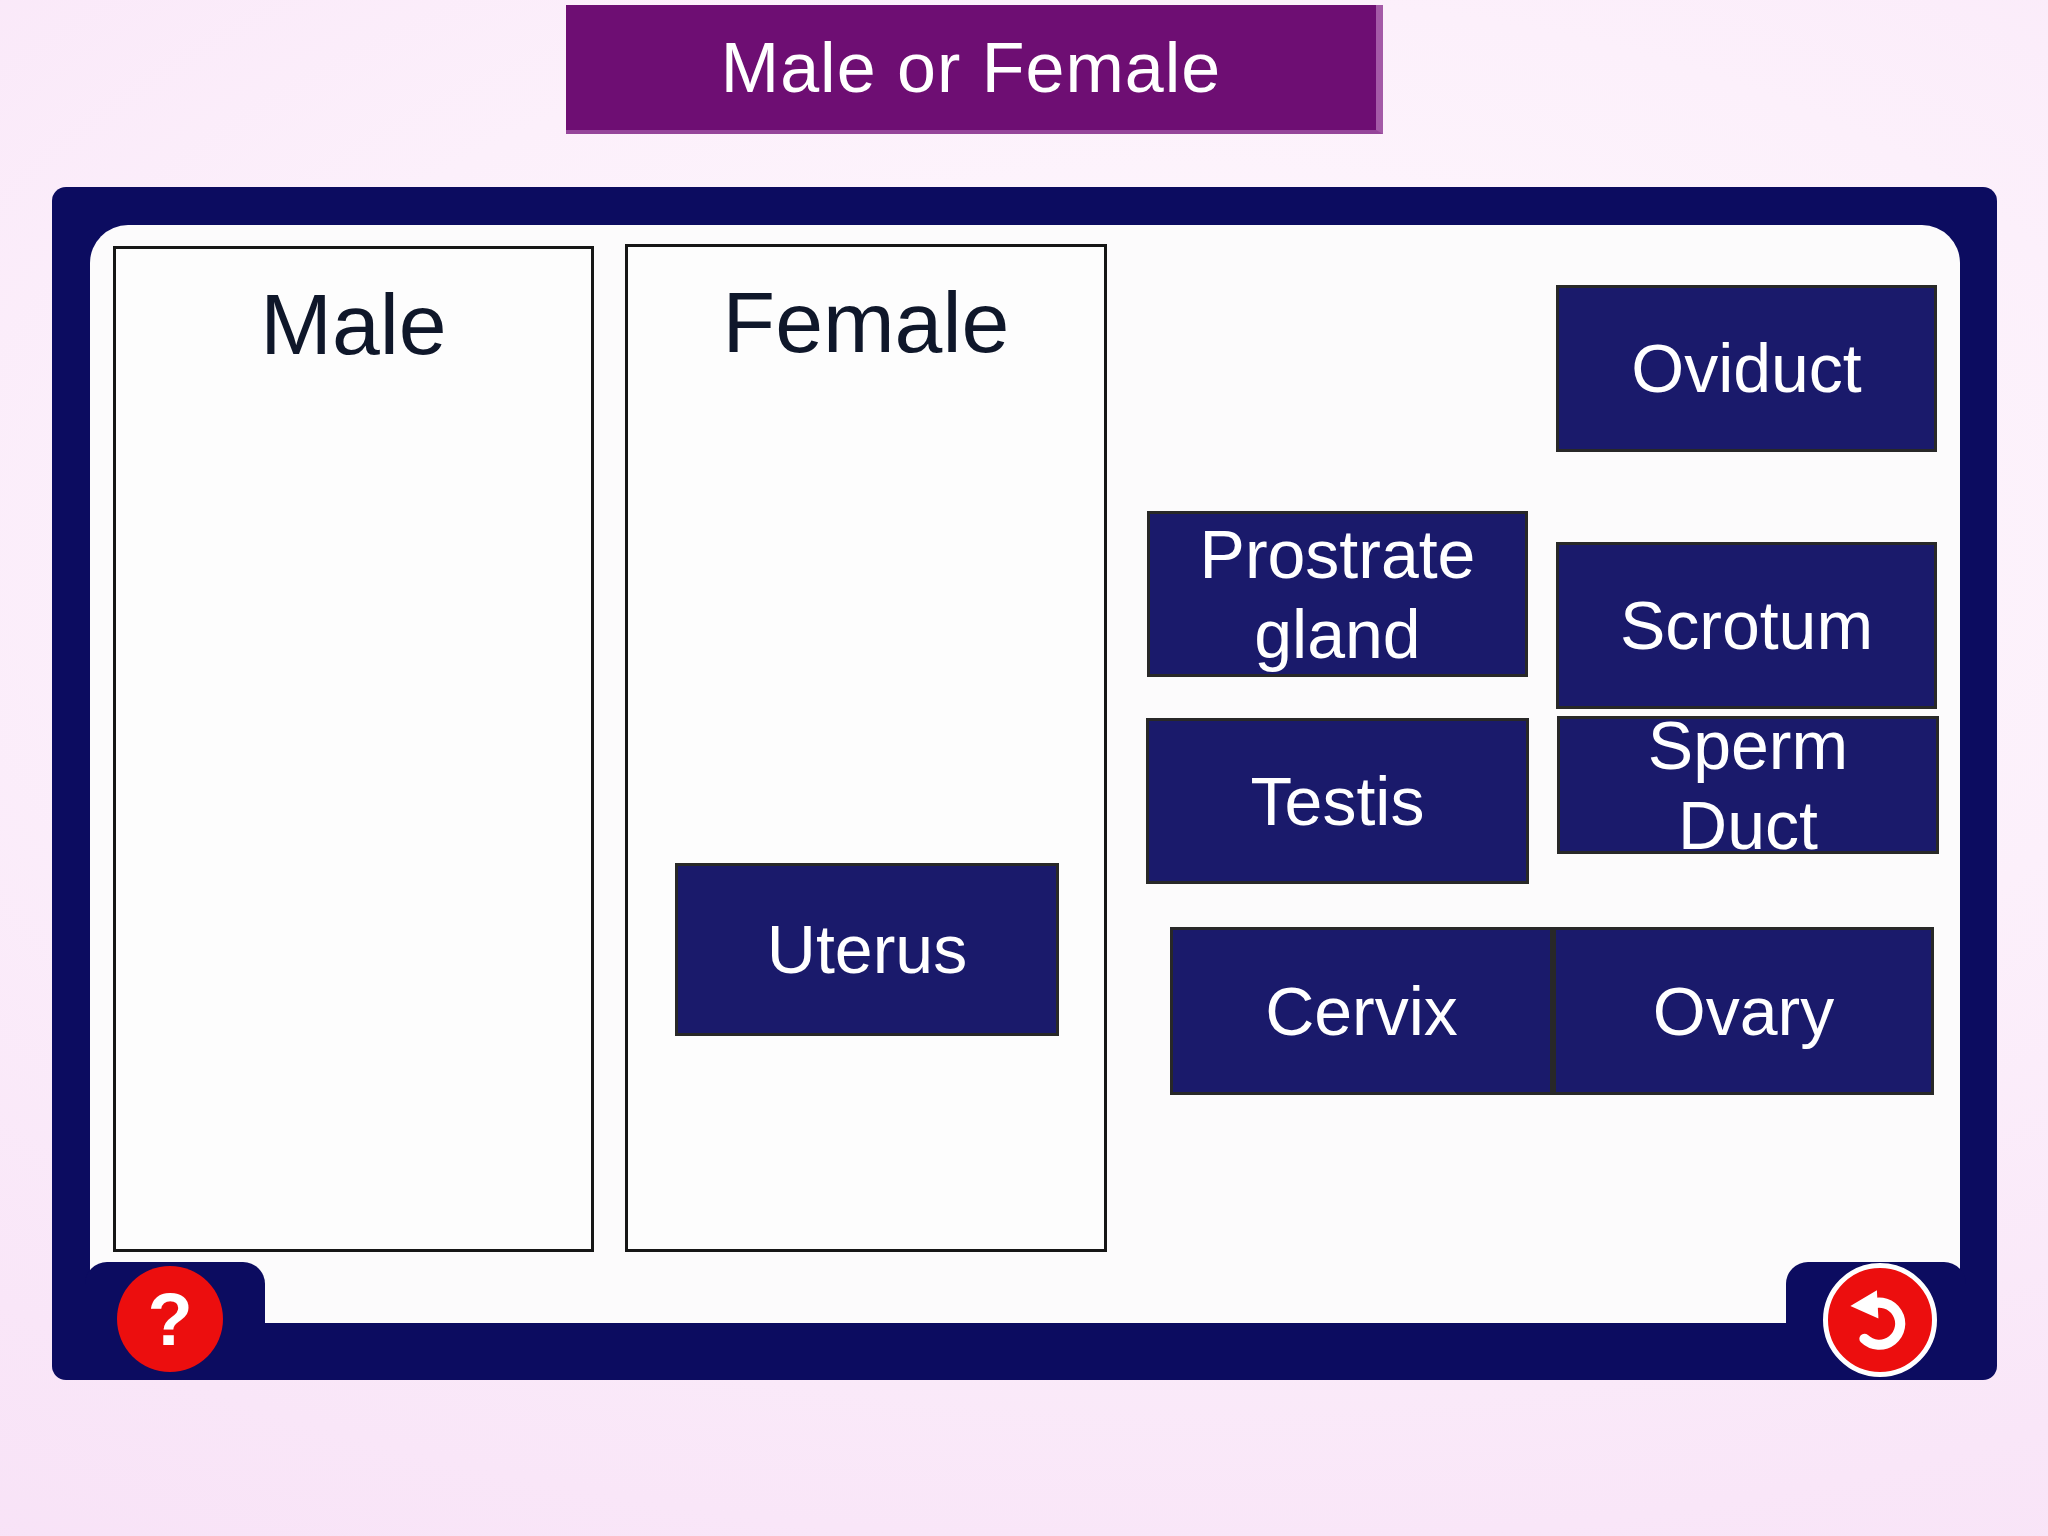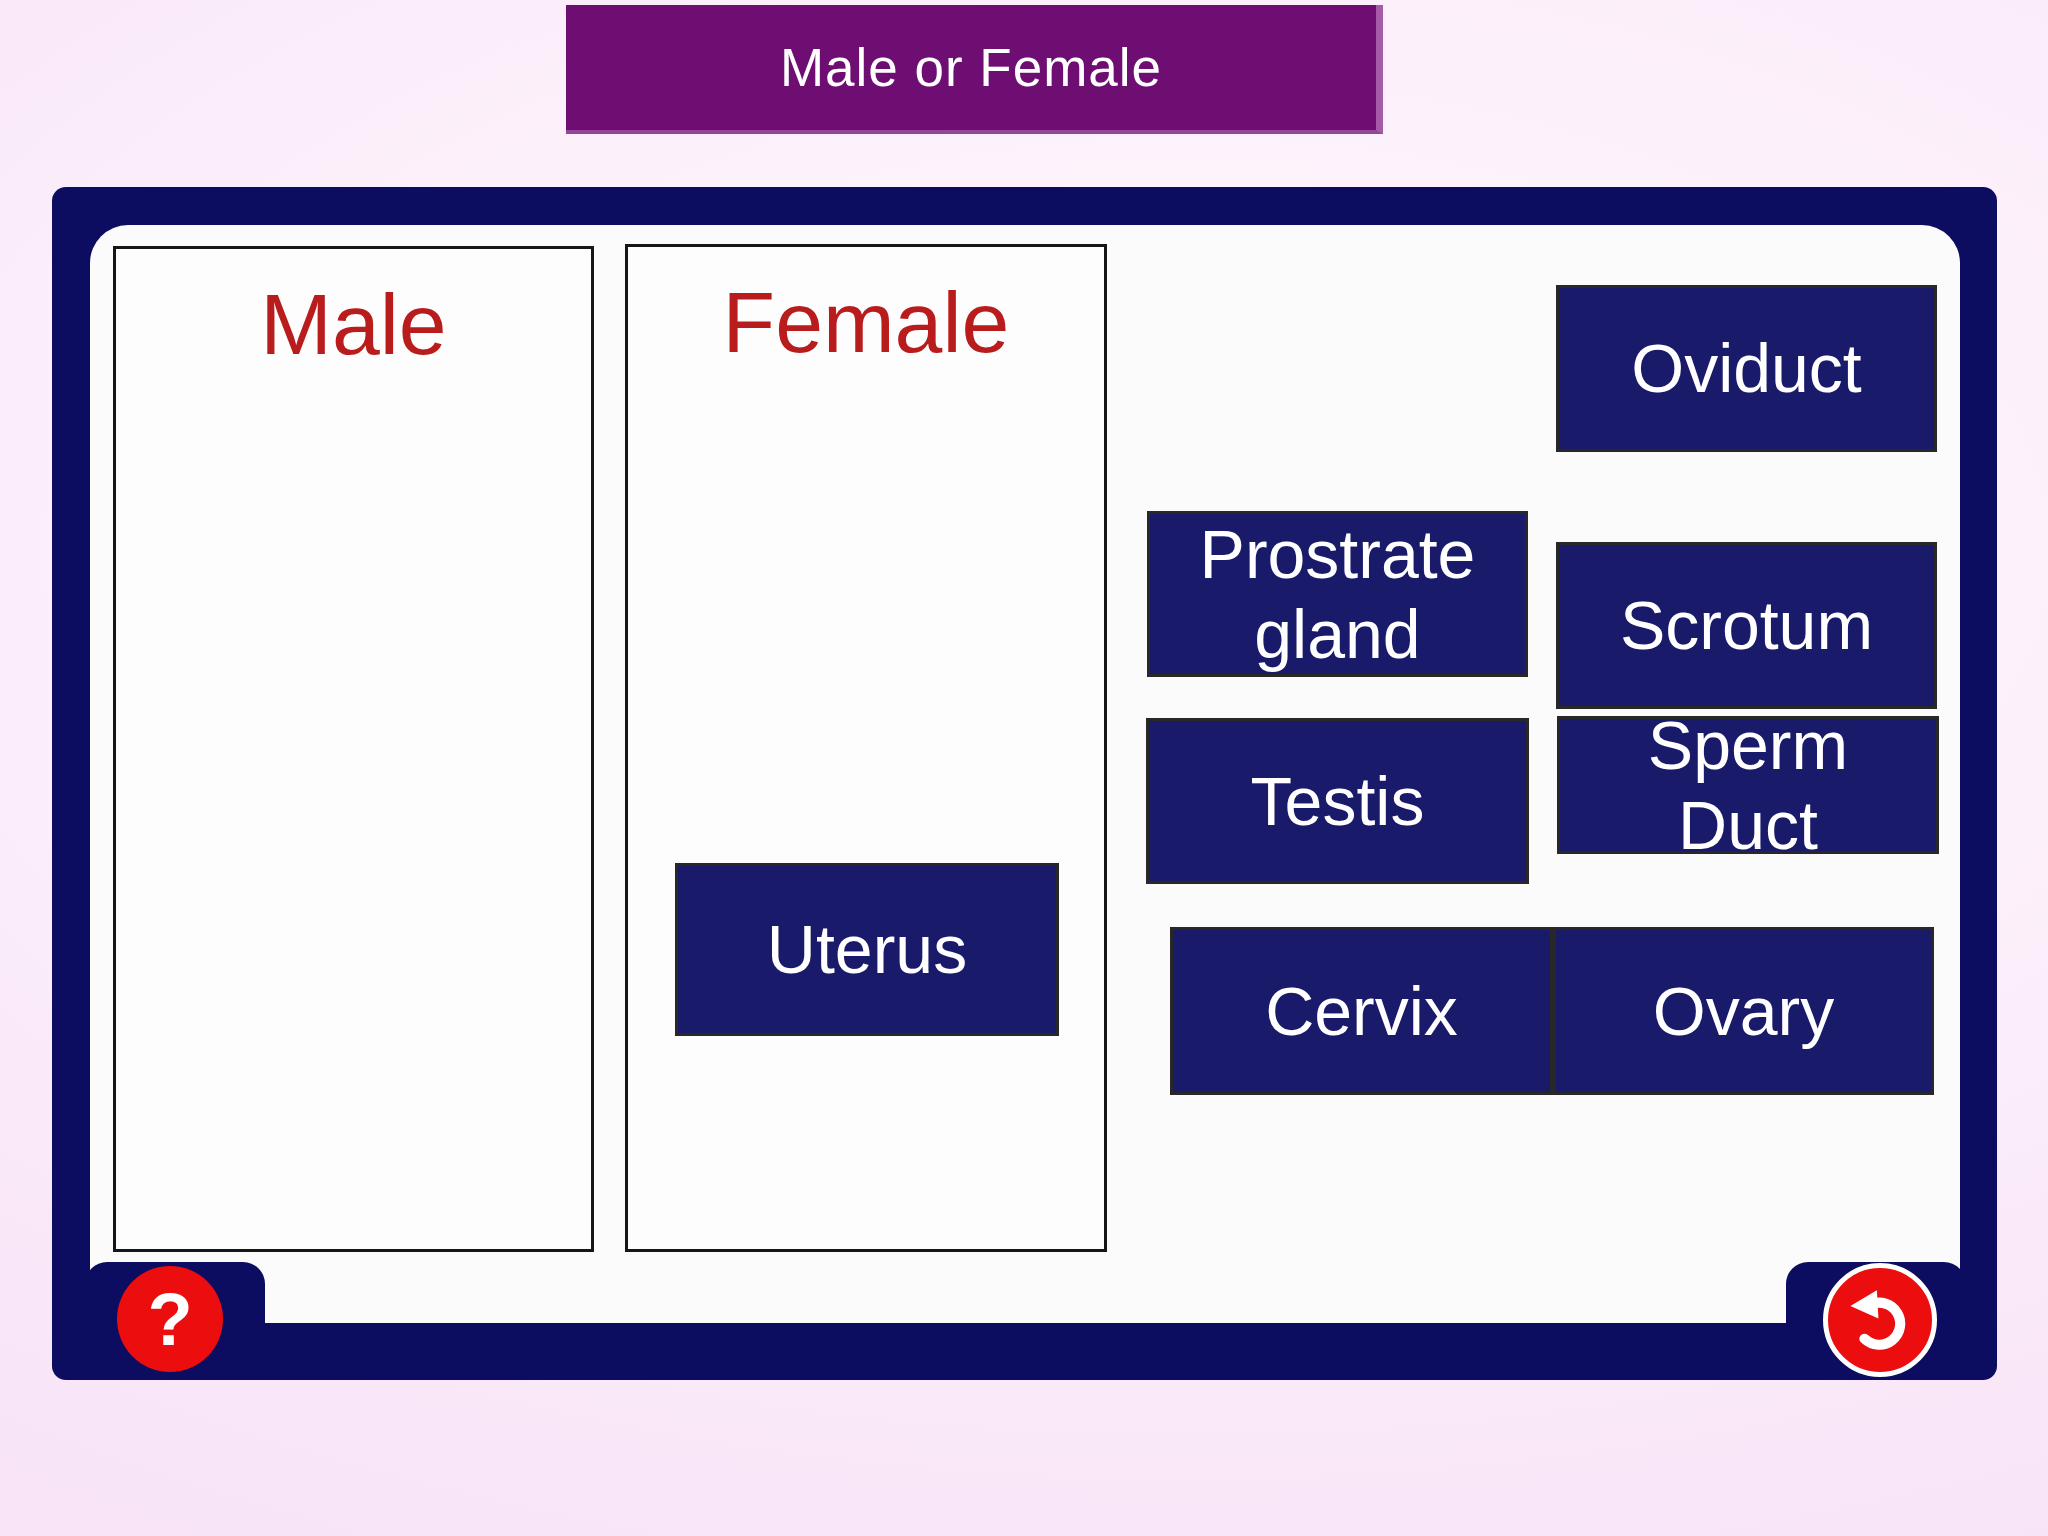--- a/index.html
+++ b/index.html
@@ -15,42 +15,42 @@
   
   .banner{
     position:absolute;left:566px;top:5px;width:817px;height:129px;
     background:#6e0e73;
     border-right:7px solid #a45aa7;
     border-bottom:4px solid #95459a;
     box-sizing:border-box;
     display:flex;align-items:center;justify-content:center;
   }
   .banner-text{
-    color:#ffffff;font-size:53px;letter-spacing:1px;
+    color:#ffffff;font-size:70px;letter-spacing:1px;
   }
   
   .frame{
     position:absolute;left:52px;top:187px;width:1945px;height:1193px;
     background:#0c0c60;border-radius:14px;
   }
   
   .panel{
     position:absolute;left:90px;top:225px;width:1870px;height:1098px;
     background:#fcfbfc;border-radius:38px;
   }
   
   .dropbox{
     position:absolute;background:#fdfdfd;
     border:3px solid #161616;box-sizing:border-box;
   }
   .dropbox-male{left:113px;top:246px;width:481px;height:1006px;}
   .dropbox-female{left:625px;top:244px;width:482px;height:1008px;}
   .dropbox-header{
     margin-top:26px;text-align:center;
-    font-size:86px;color:#b91c1c;
+    font-size:86px;color:#0f172a;
   }
   
   .tile{
     position:absolute;
     background:#1a1a6b;border:3px solid #282828;box-sizing:border-box;
     color:#ffffff;font-size:68px;line-height:1.18;text-align:center;
     display:flex;align-items:center;justify-content:center;
     cursor:grab;
   }
   .tile-uterus   {left:675px; top:863px; width:384px;height:173px;}

